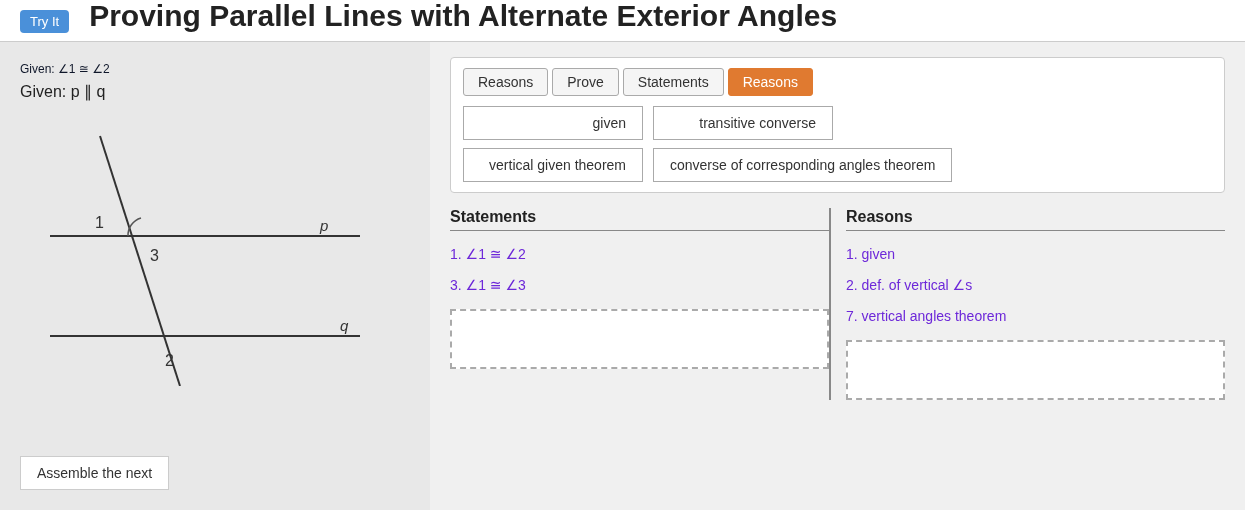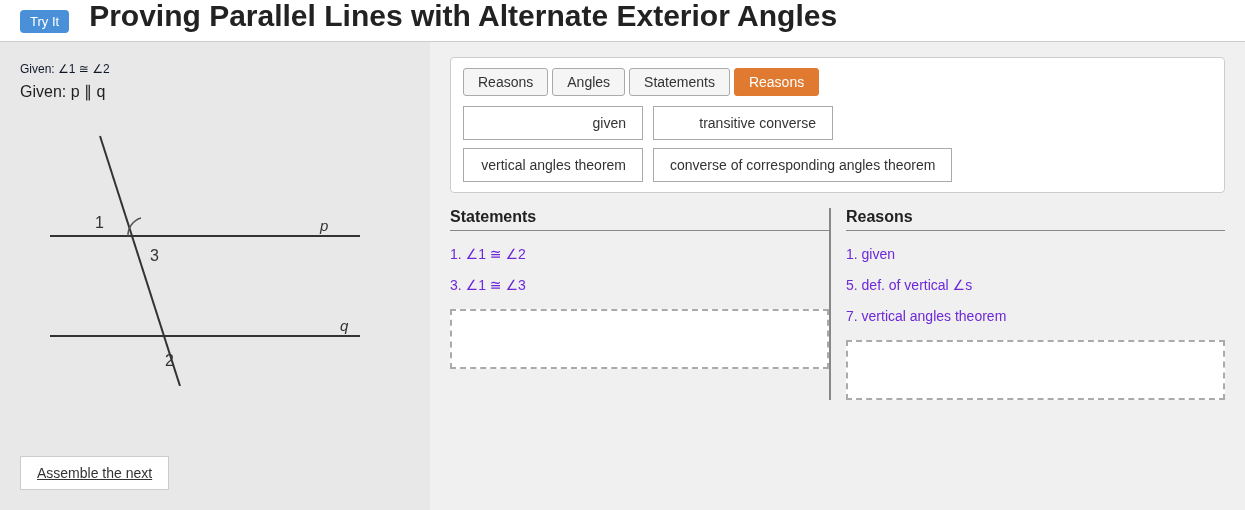--- a/index.html
+++ b/index.html
@@ -161,21 +161,20 @@
       bottom: 20px;
       left: 20px;
     }
     .assemble-btn {
       background: white;
       border: 1px solid #ccc;
       padding: 8px 16px;
       font-size: 14px;
       cursor: pointer;
       color: #333;
-      text-decoration: underline;
     }
   </style>
 </head>
 <body>
 
 <div class="header">
   <button class="try-it-btn">Try It</button>
   <span class="header-title">Proving Parallel Lines with Alternate Exterior Angles</span>
 </div>
 
@@ -218,31 +217,31 @@
       <button class="assemble-btn">Assemble the next</button>
     </div>
   </div>
 
   <div class="right-panel">
 
     <div class="drag-tiles-container">
 
       <div class="drag-tiles-tabs">
         <div class="tab-item">Reasons</div>
-        <div class="tab-item">Angles</div>
+        <div class="tab-item">Prove</div>
         <div class="tab-item">Statements</div>
         <div class="tab-item active">Reasons</div>
       </div>
 
       <div class="tiles-row">
         <div class="tile">given</div>
         <div class="tile">transitive converse</div>
       </div>
       <div class="tiles-row" style="margin-top:8px;">
-        <div class="tile">vertical angles theorem</div>
+        <div class="tile">vertical given theorem</div>
         <div class="tile">converse of corresponding angles theorem</div>
       </div>
     </div>
 
     <div class="proof-table">
 
       <div class="proof-col">
         <div class="proof-header">Statements</div>
         <div class="proof-row">
           <span>1.</span>
@@ -251,20 +250,20 @@
         <div class="proof-row">
           <span>3.</span>
           <span>∠1 ≅ ∠3</span>
         </div>
         <div class="drop-zone"></div>
       </div>
 
       <div class="proof-col-right">
         <div class="proof-header">Reasons</div>
         <div class="proof-row">1. given</div>
-        <div class="proof-row">5. def. of vertical ∠s</div>
+        <div class="proof-row">2. def. of vertical ∠s</div>
         <div class="proof-row">7. vertical angles theorem</div>
         <div class="drop-zone"></div>
       </div>
     </div>
 
   </div>
 </div>
 
 </body></html>

